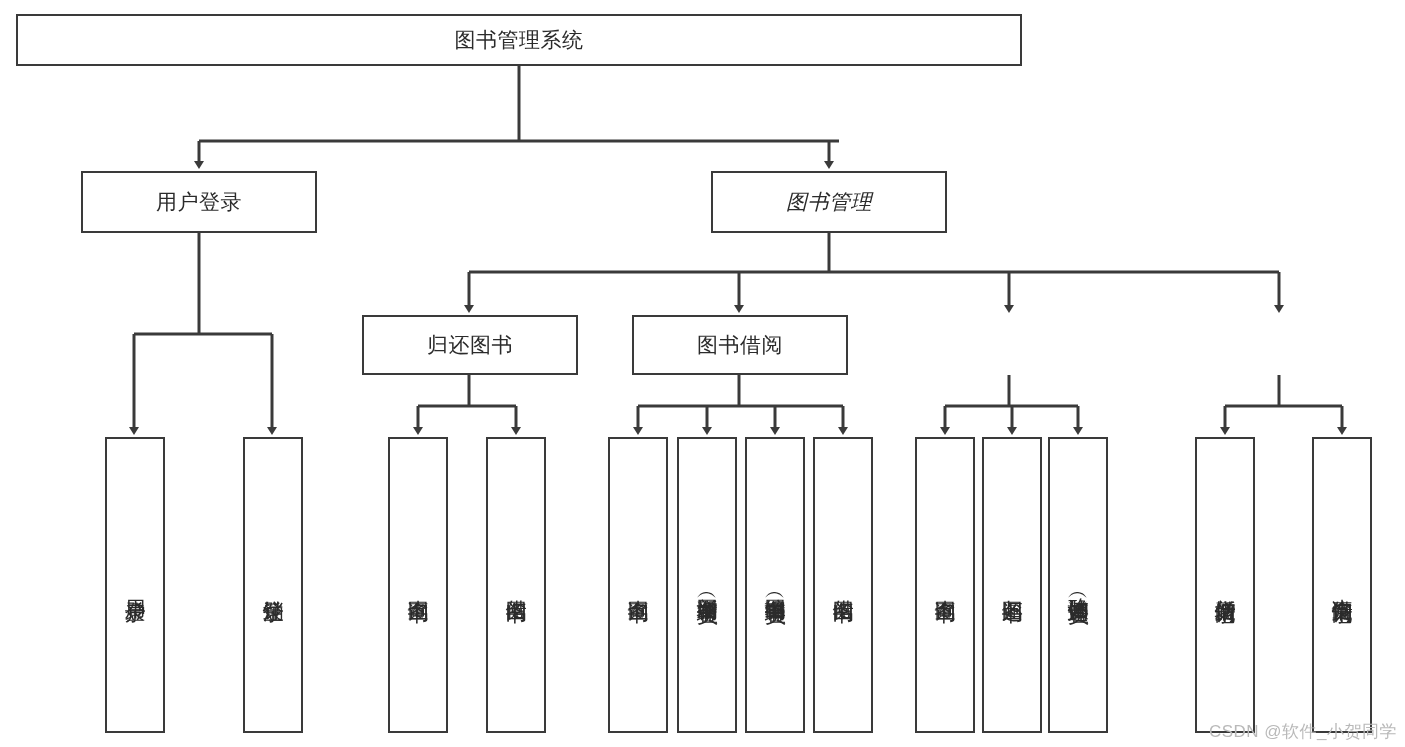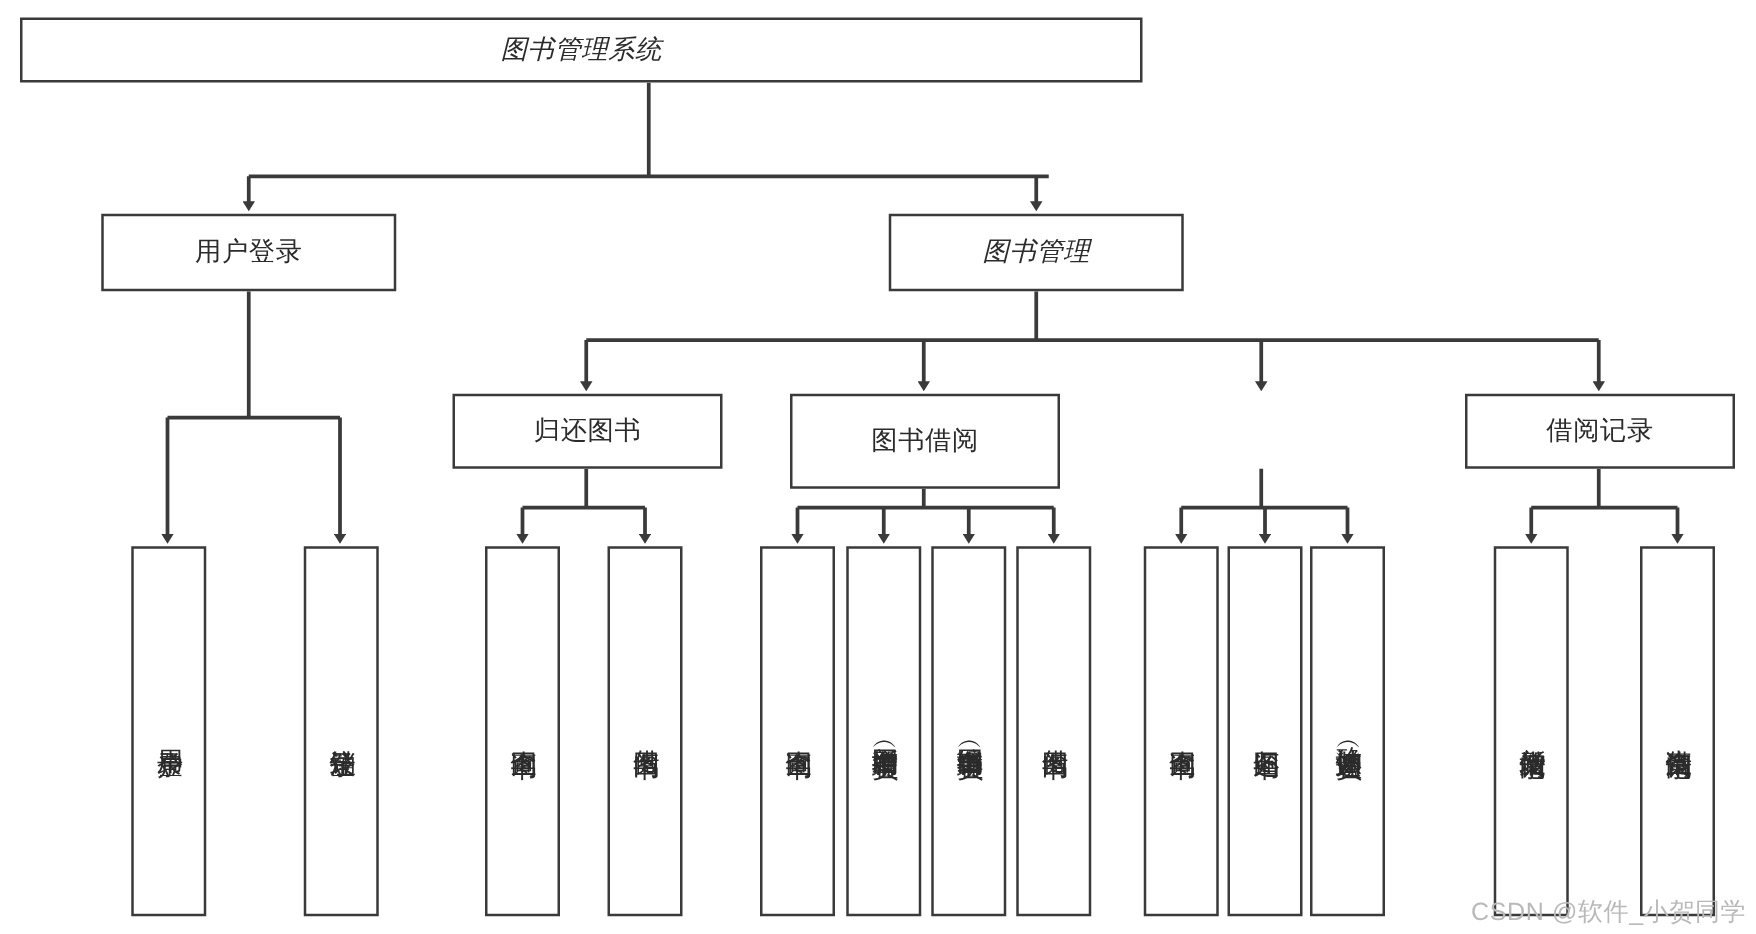--- a/index.html
+++ b/index.html
@@ -51,21 +51,21 @@
     color: #2b2b2b;
     writing-mode: vertical-rl;
     text-orientation: upright;
     line-height: 1.35;
     letter-spacing: 1px;
     white-space: nowrap;
     text-align: center;
   }
   .watermark {
     position: absolute;
-    font-size: 20px;
+    font-size: 17px;
     color: #b9b9b9;
     white-space: nowrap;
     letter-spacing: 0.5px;
     pointer-events: none;
   }
 </style>
 </head>
 <body>
 
 <div id="diagram-root">
@@ -113,39 +113,36 @@
       <path d="M1012,406 L1012,428" marker-end="url(#arrowhead)"></path>
       <path d="M1078,406 L1078,428" marker-end="url(#arrowhead)"></path>
 
       <path d="M1279,375 L1279,406"></path>
       <path d="M1225,406 L1342,406"></path>
       <path d="M1225,406 L1225,428" marker-end="url(#arrowhead)"></path>
       <path d="M1342,406 L1342,428" marker-end="url(#arrowhead)"></path>
     </g>
   </svg>
 
-  <div class="node-box" style="left: 16px; top: 14px; width: 898px; height: 52px; font-style: italic;">
+  <div class="node-box" style="left: 16px; top: 14px; width: 1006px; height: 52px;">
     <span class="node-label-h">图书管理系统</span>
   </div>
 
   <div class="node-box" style="left: 81px; top: 171px; width: 236px; height: 62px;">
     <span class="node-label-h">用户登录</span>
   </div>
   <div class="node-box" style="left: 711px; top: 171px; width: 236px; height: 62px; font-style: italic;">
     <span class="node-label-h">图书管理</span>
   </div>
 
   <div class="node-box" style="left: 362px; top: 315px; width: 216px; height: 60px;">
     <span class="node-label-h">归还图书</span>
   </div>
-  <div class="node-box" style="left: 632px; top: 315px; width: 216px; height: 76px;">
+  <div class="node-box" style="left: 632px; top: 315px; width: 216px; height: 60px;">
     <span class="node-label-h">图书借阅</span>
-  </div>
-  <div class="node-box" style="left: 1172px; top: 315px; width: 216px; height: 60px;">
-    <span class="node-label-h">借阅记录</span>
   </div>
 
   <div class="node-box" style="left: 105px; top: 437px; width: 60px; height: 296px;">
     <span class="node-label-v">用户登录</span>
   </div>
   <div class="node-box" style="left: 243px; top: 437px; width: 60px; height: 296px;">
     <span class="node-label-v">注销登录</span>
   </div>
   <div class="node-box" style="left: 388px; top: 437px; width: 60px; height: 296px;">
     <span class="node-label-v">查询图书</span>

